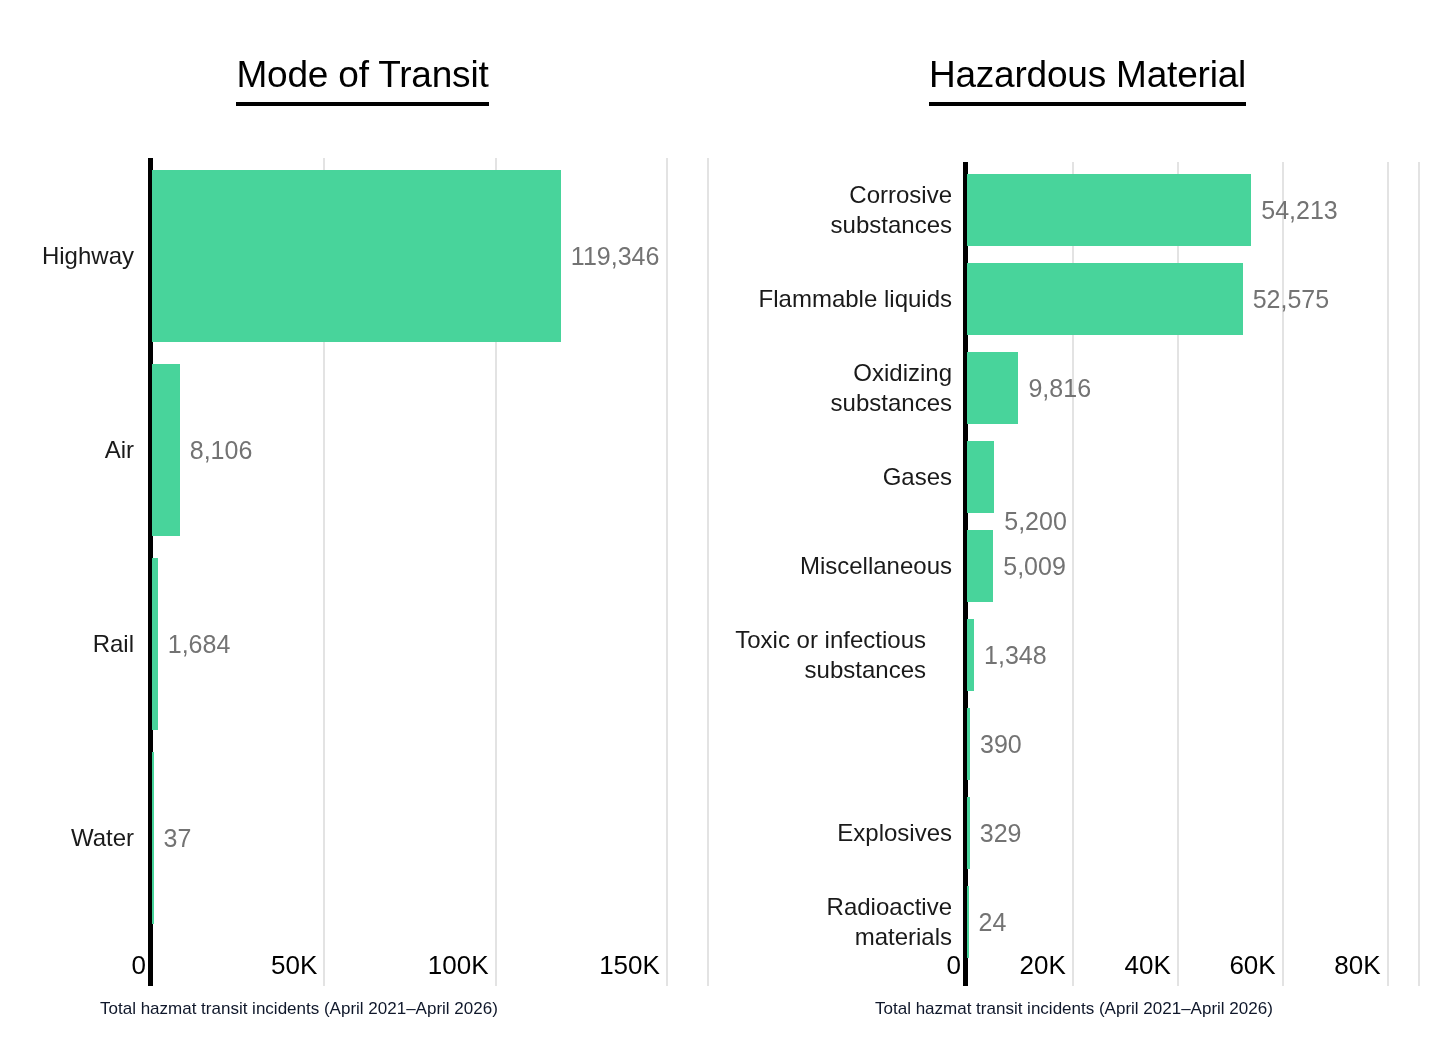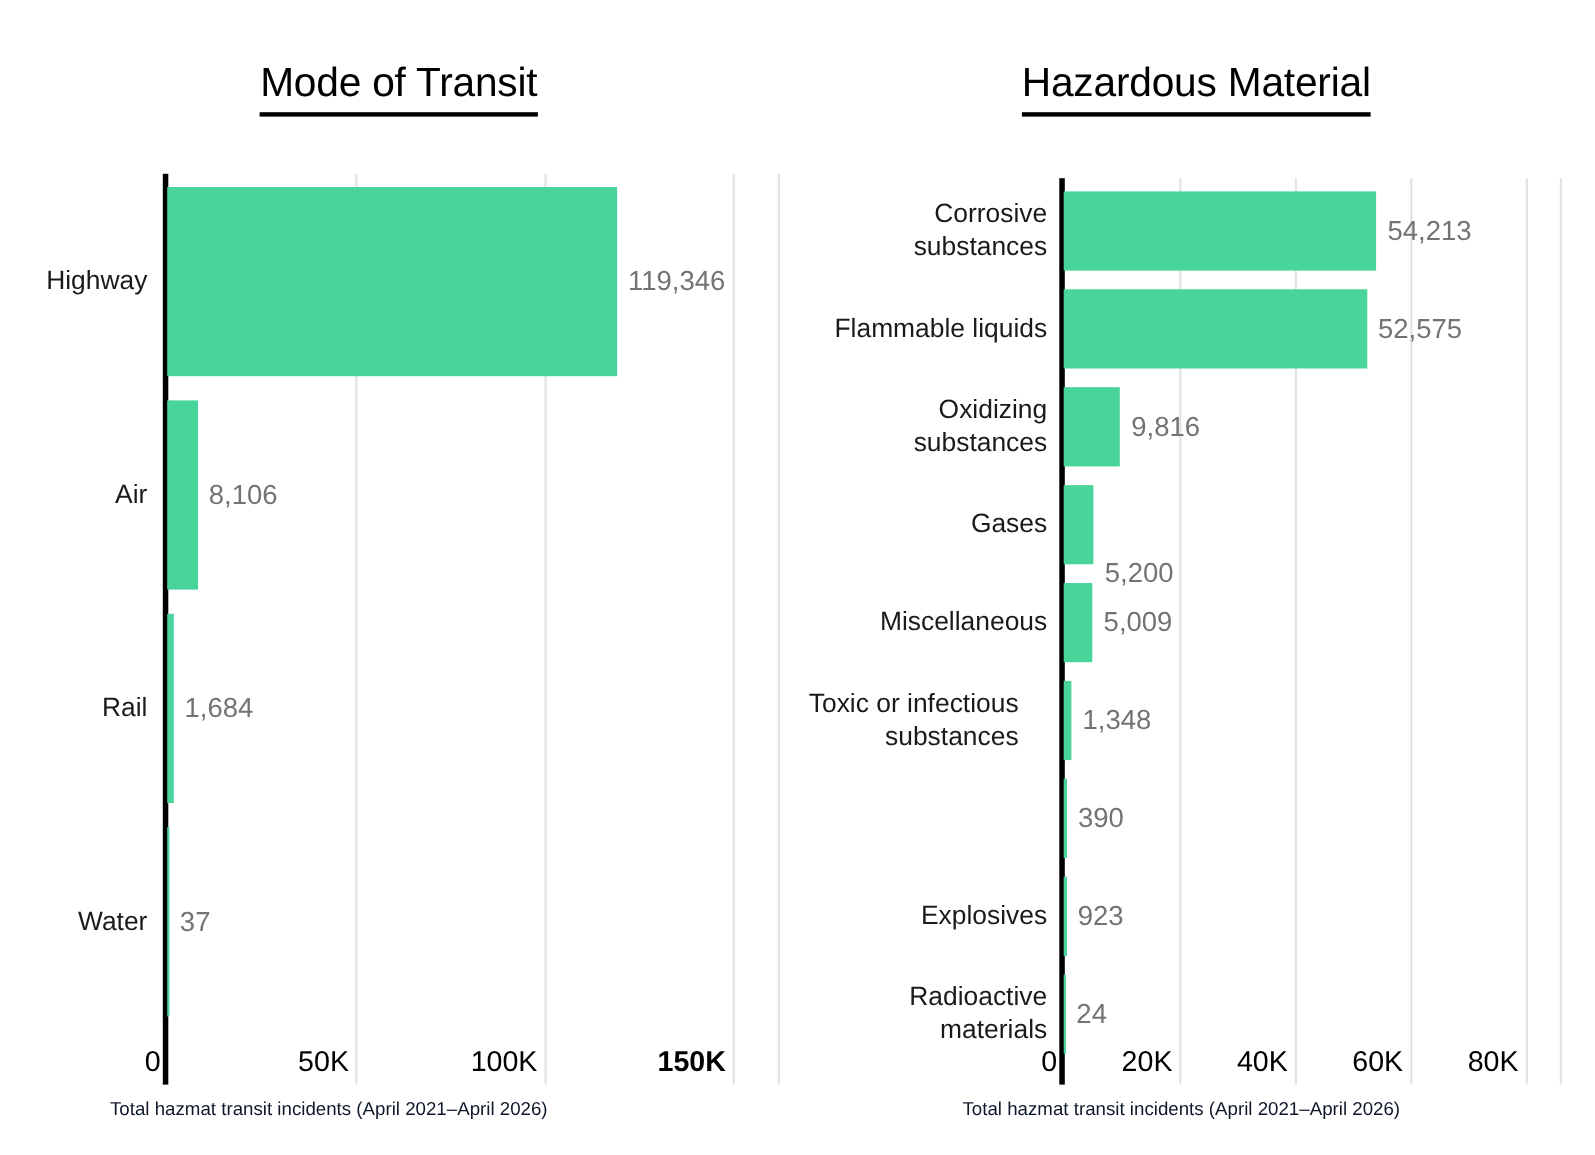--- a/index.html
+++ b/index.html
@@ -133,21 +133,21 @@
         <div class="val-label" style="left: 189.771px; top: 435px;">8,106</div>
         <div class="bar" title="Rail: 1,684" style="left: 152px; top: 558px; width: 5.76926px; height: 172px;"></div>
         <div class="cat-label" style="right: 591px; top: 629px; width: 126px;">Rail</div>
         <div class="val-label" style="left: 167.769px; top: 629px;">1,684</div>
         <div class="bar" title="Water: 37" style="left: 152px; top: 752px; width: 1.5px; height: 172px;"></div>
         <div class="cat-label" style="right: 591px; top: 823px; width: 126px;">Water</div>
         <div class="val-label" style="left: 163.5px; top: 823px;">37</div>
         <div class="tick-label" style="left: 32px; width: 114px; top: 950px;">0</div>
         <div class="tick-label" style="left: 203.296px; width: 114px; top: 950px;">50K</div>
         <div class="tick-label" style="left: 374.593px; width: 114px; top: 950px;">100K</div>
-        <div class="tick-label" style="left: 545.889px; width: 114px; top: 950px; font-weight: bold;">150K</div>
+        <div class="tick-label" style="left: 545.889px; width: 114px; top: 950px;">150K</div>
       </div>
     <div class="axis-caption" id="caption-left" style="left: 100px; width: 560px; top: 998px;">Total hazmat transit incidents (April 2021–April 2026)</div>
   </div>
 
   <div class="panel panel-right">
     <div class="chart-title">
       <span class="title-text">Hazardous Material</span>
     </div>
     <div class="plot" id="plot-right">
         <div class="gridline" style="left: 346.884px; top: 162px; height: 824px;"></div>
@@ -174,21 +174,21 @@
         <div class="cat-label" style="right: 498px; top: 551px; width: 219px;">Miscellaneous</div>
         <div class="val-label" style="left: 278.268px; top: 551px;">5,009</div>
         <div class="bar" title="Toxic or infectious substances: 1,348" style="left: 242px; top: 619px; width: 7.06916px; height: 72px;"></div>
         <div class="cat-label" style="right: 524px; top: 625px; width: 219px;">Toxic or infectious
 substances</div>
         <div class="val-label" style="left: 259.069px; top: 640px;">1,348</div>
         <div class="bar" title="Flammable solids: 570" style="left: 242px; top: 708px; width: 2.98919px; height: 72px;"></div>
         <div class="val-label" style="left: 254.989px; top: 729px;">390</div>
         <div class="bar" title="Explosives: 527" style="left: 242px; top: 797px; width: 2.76369px; height: 72px;"></div>
         <div class="cat-label" style="right: 498px; top: 818px; width: 219px;">Explosives</div>
-        <div class="val-label" style="left: 254.764px; top: 818px;">923</div>
+        <div class="val-label" style="left: 254.764px; top: 818px;">329</div>
         <div class="bar" title="Radioactive materials: 24" style="left: 242px; top: 886px; width: 1.5px; height: 72px;"></div>
         <div class="cat-label" style="right: 498px; top: 892px; width: 219px;">Radioactive
 materials</div>
         <div class="val-label" style="left: 253.5px; top: 907px;">24</div>
         <div class="tick-label" style="left: 122px; width: 114px; top: 950px;">0</div>
         <div class="tick-label" style="left: 226.884px; width: 114px; top: 950px;">20K</div>
         <div class="tick-label" style="left: 331.767px; width: 114px; top: 950px;">40K</div>
         <div class="tick-label" style="left: 436.651px; width: 114px; top: 950px;">60K</div>
         <div class="tick-label" style="left: 541.535px; width: 114px; top: 950px;">80K</div>
       </div>

